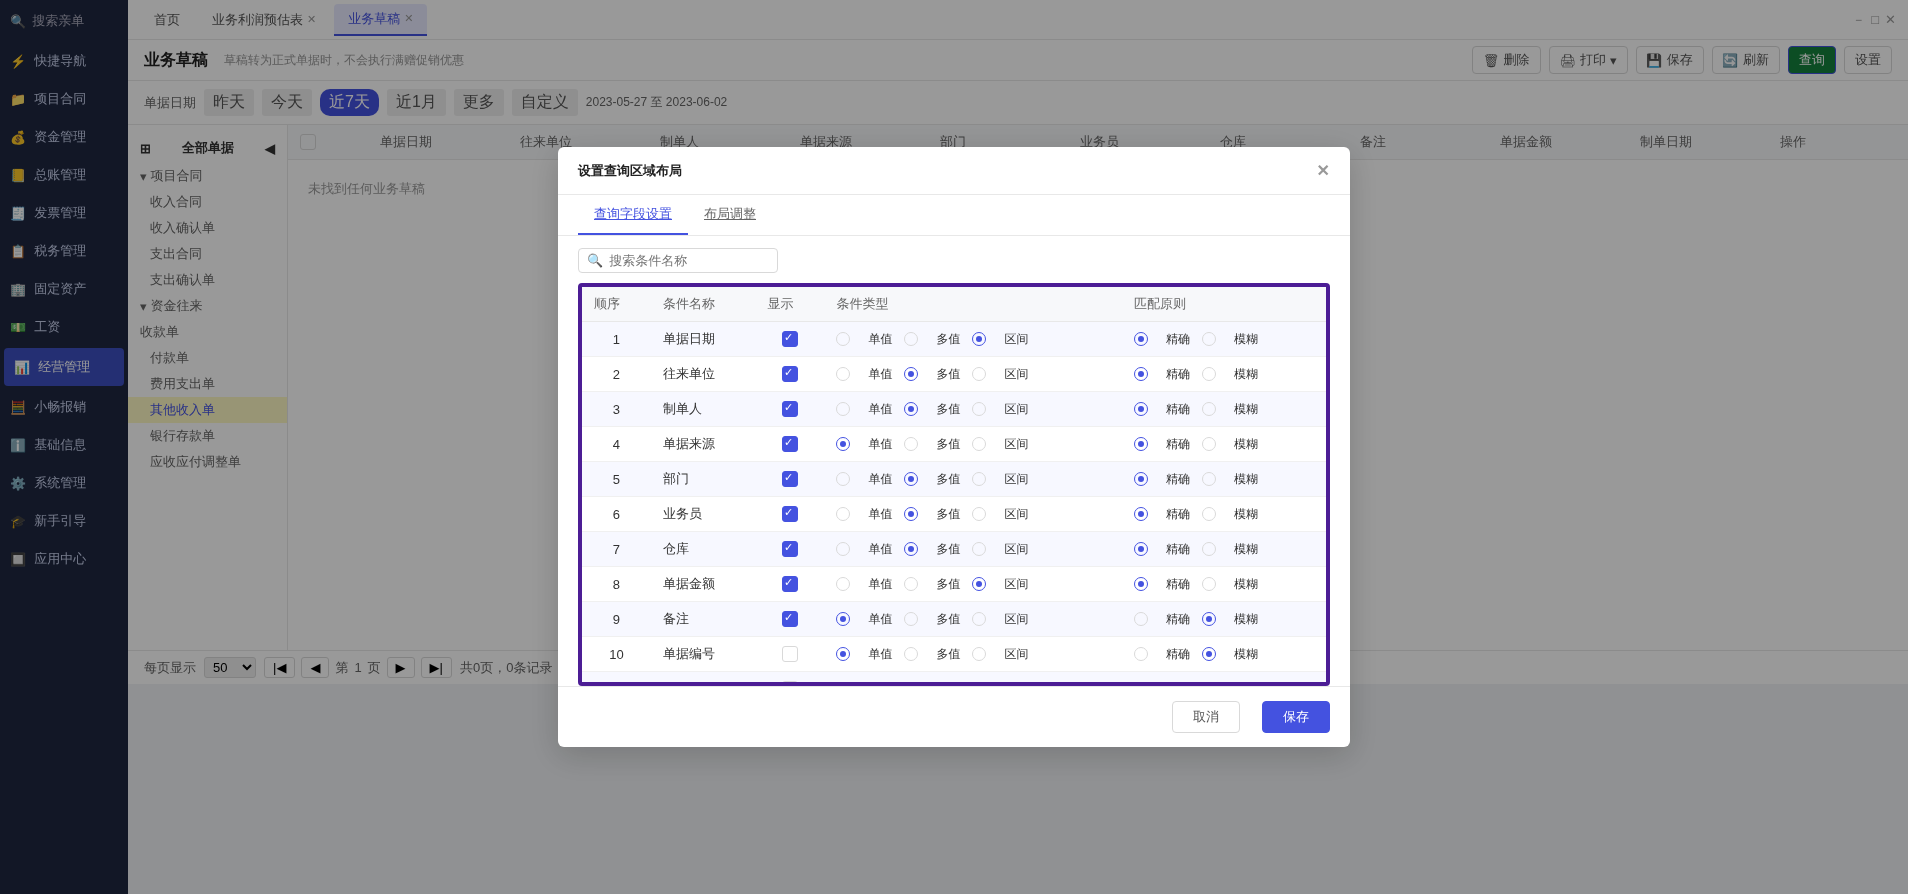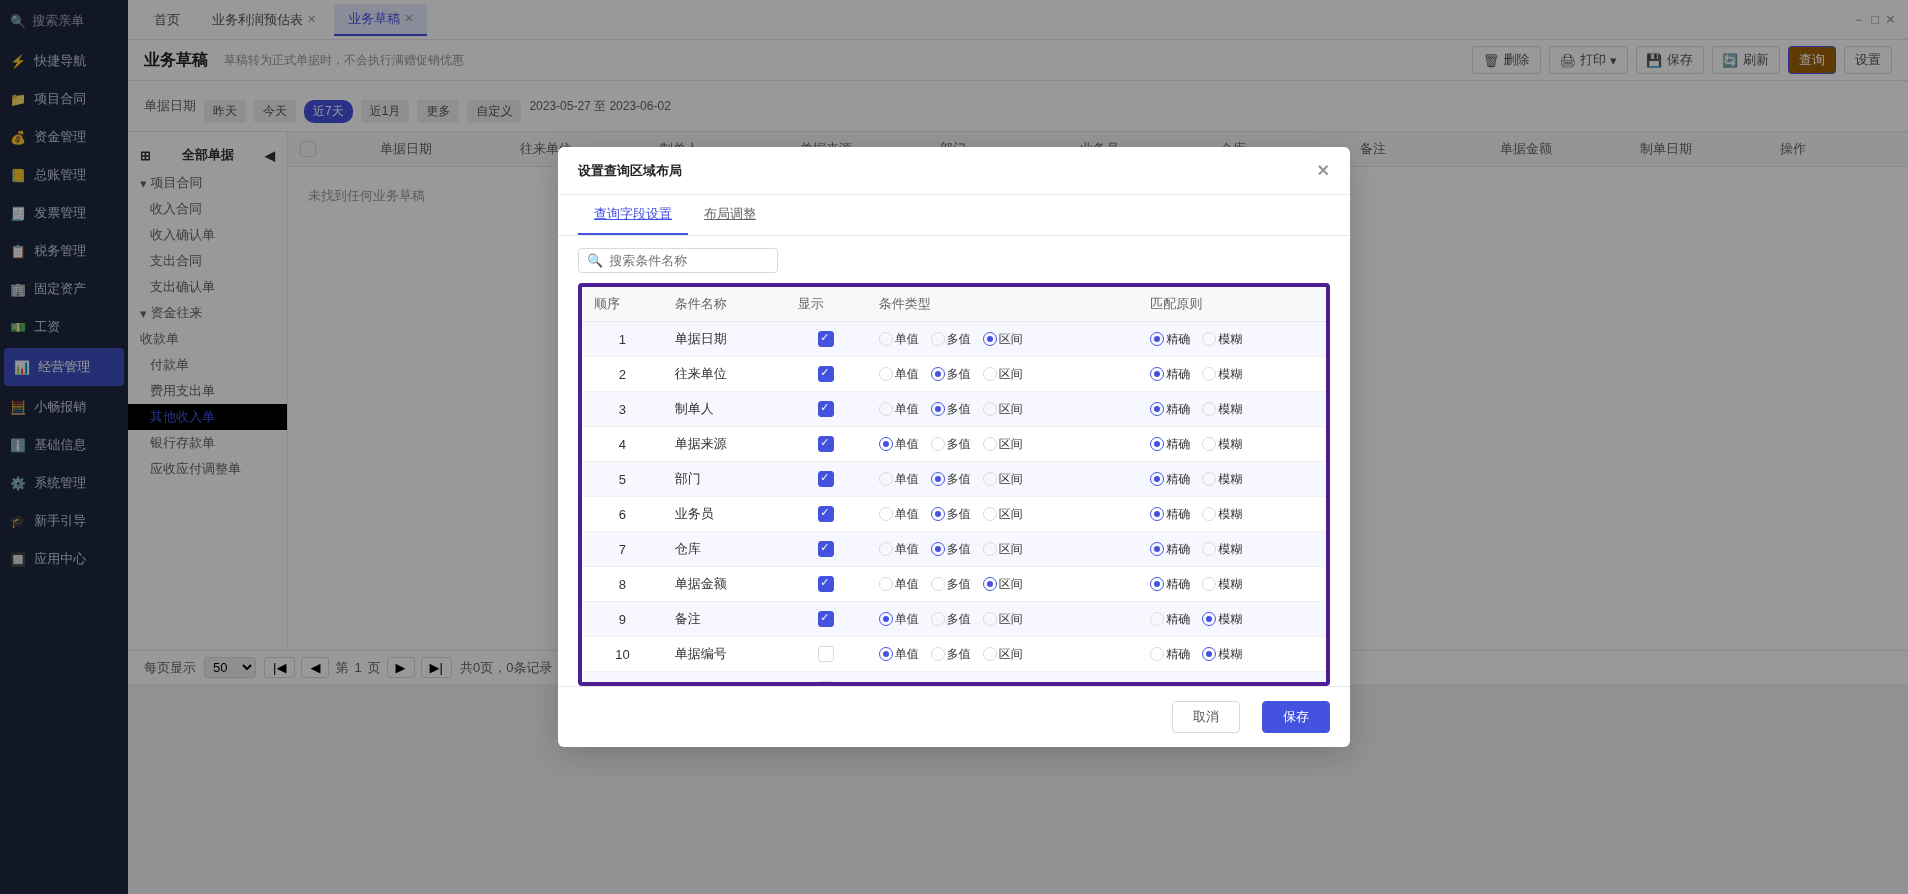--- a/index.html
+++ b/index.html
@@ -91,43 +91,42 @@
       color: #555;
       padding: 4px 10px;
       border-radius: 4px;
       cursor: pointer;
       font-size: 13px;
       display: flex;
       align-items: center;
       gap: 4px;
     }
     .btn-toolbar.primary {
-      background: #a16207;
+      background: #15803d;
       color: #fff;
       border-color: #4452e0;
     }
 
     
     .filter-bar {
       background: #fff;
       padding: 8px 16px;
       display: flex;
       align-items: center;
       gap: 8px;
       border-bottom: 1px solid #e8e8e8;
     }
     .filter-label { color: #666; font-size: 13px; }
     .filter-btn {
       padding: 2px 8px;
       border-radius: 3px;
       cursor: pointer;
-      font-size: 12px;
+      font-size: 16px;
       border: 1px solid transparent;
       color: #555;
-      margin-top: 11px;
     }
     .filter-btn.active {
       background: #4452e0;
       color: #fff;
       border-radius: 10px;
     }
     .filter-date { color: #666; font-size: 12px; }
 
     
     .content-area {
@@ -155,21 +154,21 @@
     }
     .left-panel-section {
       padding: 4px 12px;
       color: #666;
       cursor: pointer;
       font-size: 13px;
       display: flex;
       align-items: center;
       gap: 4px;
     }
-    .left-panel-section.active { color: #4452e0; background: #000000; }
+    .left-panel-section.active { color: #4452e0; background: #fef9c3; }
 
     
     .table-area {
       flex: 1;
       background: #fff;
       overflow: hidden;
       position: relative;
     }
     .table-header-row {
       display: flex;
@@ -317,21 +316,21 @@
       content: '✓';
       color: #fff;
       font-size: 11px;
       position: absolute;
       top: -1px;
       left: 1px;
     }
 
     
     .radio-group { display: flex; align-items: center; gap: 12px; }
-    .radio-item { display: flex; align-items: center; gap: 2px; cursor: pointer; }
+    .radio-item { display: flex; align-items: center; gap: 18px; cursor: pointer; }
     .radio-circle {
       width: 14px; height: 14px;
       border: 1.5px solid #d9d9d9;
       border-radius: 50%;
       display: inline-block;
       position: relative;
     }
     .radio-circle.checked {
       border-color: #4452e0;
     }

